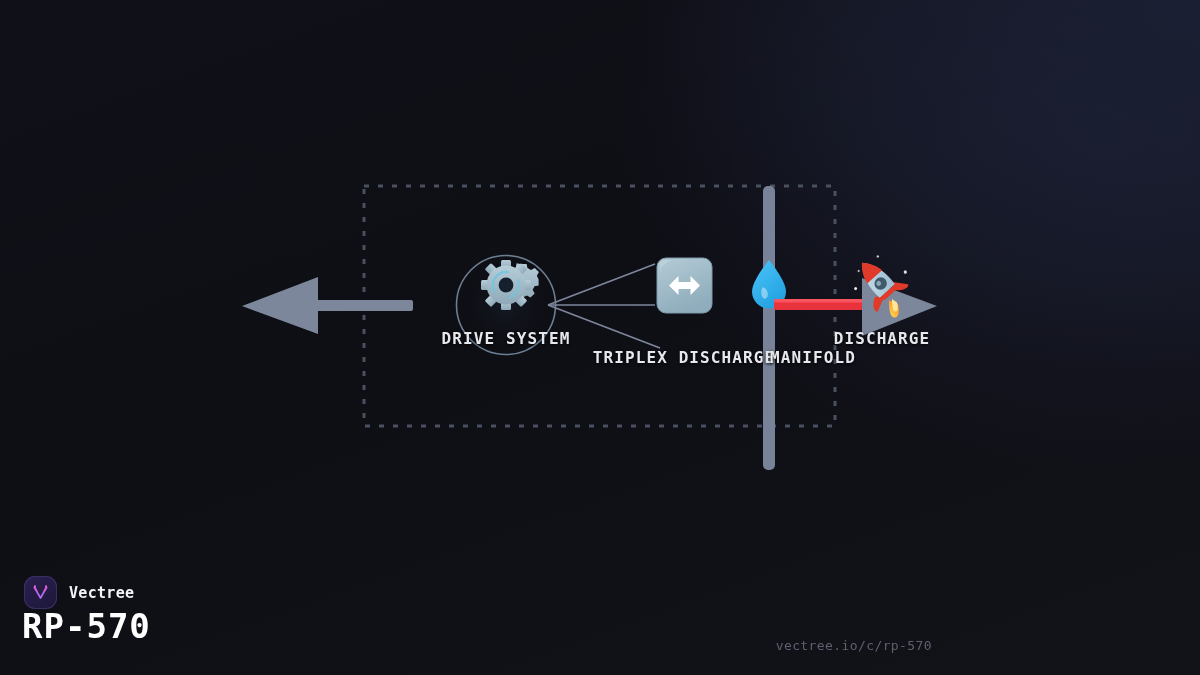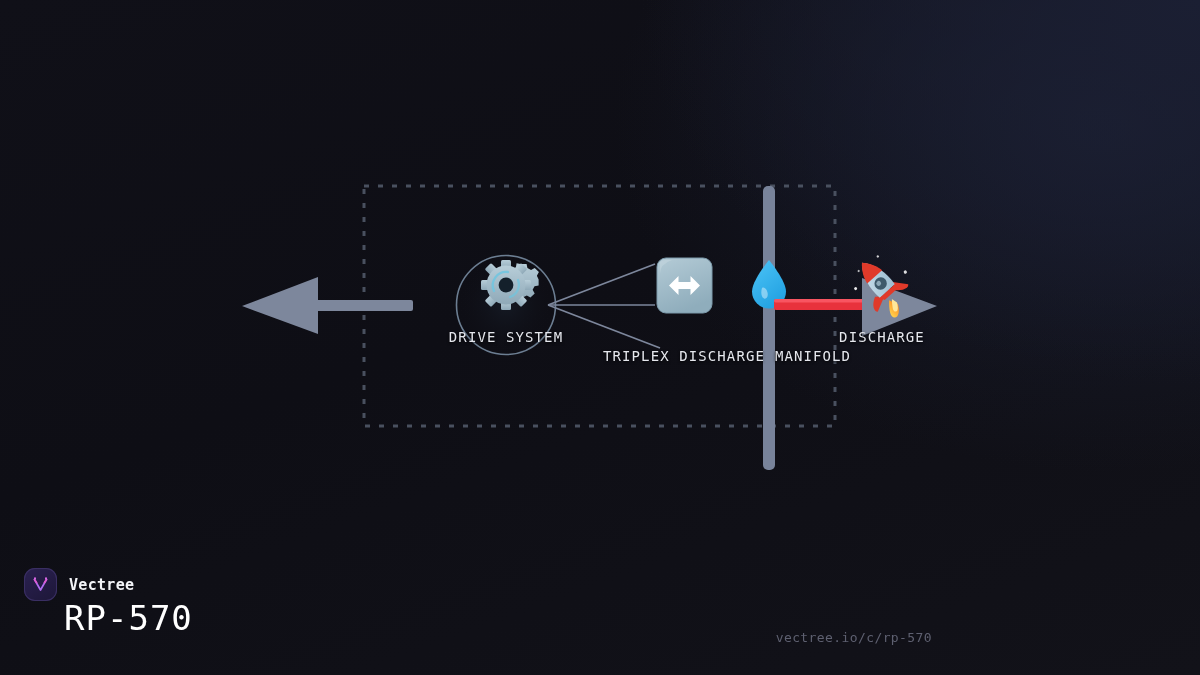--- a/index.html
+++ b/index.html
@@ -18,52 +18,51 @@
   #diagram-canvas {
     position:absolute;
     left:0; top:0;
     width:1200px; height:560px;
   }
   #diagram-svg { position:absolute; left:0; top:0; }
 
   .node-label {
     position:absolute;
     font-family: "DejaVu Sans Mono", monospace;
-    font-size:14px;
+    font-size:16px;
     letter-spacing:1.1px;
     color:#e6e8ee;
-    font-weight:400;
+    font-weight:700;
     white-space:nowrap;
     transform:translateX(-50%);
     text-shadow:0 1px 3px rgba(0,0,0,.85);
   }
 
   
-  #footer { position:absolute; left:0; bottom:8px; width:956px; height:115px; }
+  #footer { position:absolute; left:0; bottom:0; width:956px; height:115px; }
 
   #brand-row {
     position:absolute; left:24px; top:16px;
     display:flex; align-items:center; gap:12px;
   }
   #brand-logo {
     width:33px; height:33px; border-radius:11px;
     background:linear-gradient(145deg,#2a2150 0%,#231b43 55%,#1d1738 100%);
     box-shadow:inset 0 0 0 1px #3a2f63;
     display:flex; align-items:center; justify-content:center;
   }
   #brand-name {
     font-family:"DejaVu Sans Mono", monospace;
     font-size:15px; font-weight:700; color:#f2f3f7; letter-spacing:.3px;
   }
   #page-title {
     position:absolute; left:22px; top:46px;
     font-family:"DejaVu Sans Mono", monospace;
-    font-size:34px; font-weight:400; color:#ffffff;
+    font-size:34px; font-weight:700; color:#ffffff;
     letter-spacing:1px;
-    margin-left:42px;
   }
   #footer-url {
     position:absolute; right:24px; bottom:22px;
     font-family:"DejaVu Sans Mono", monospace;
     font-size:13px; color:#5e6070; letter-spacing:.4px;margin-top:20px;
   }
 </style>
 </head>
 <body>
 

